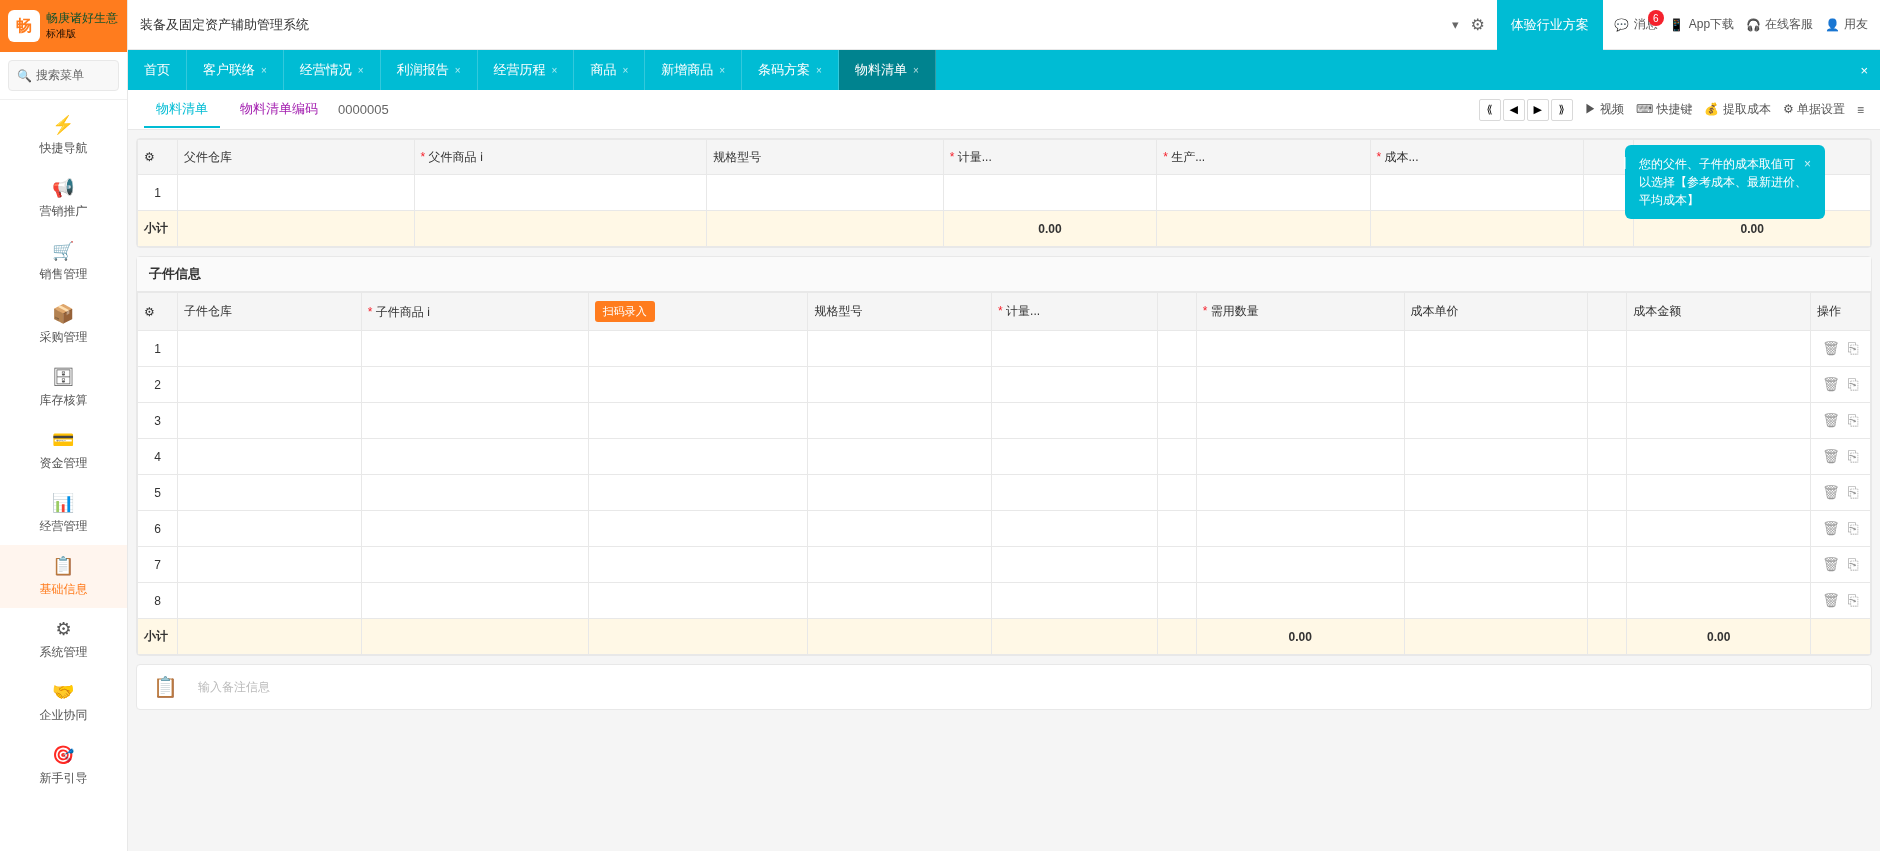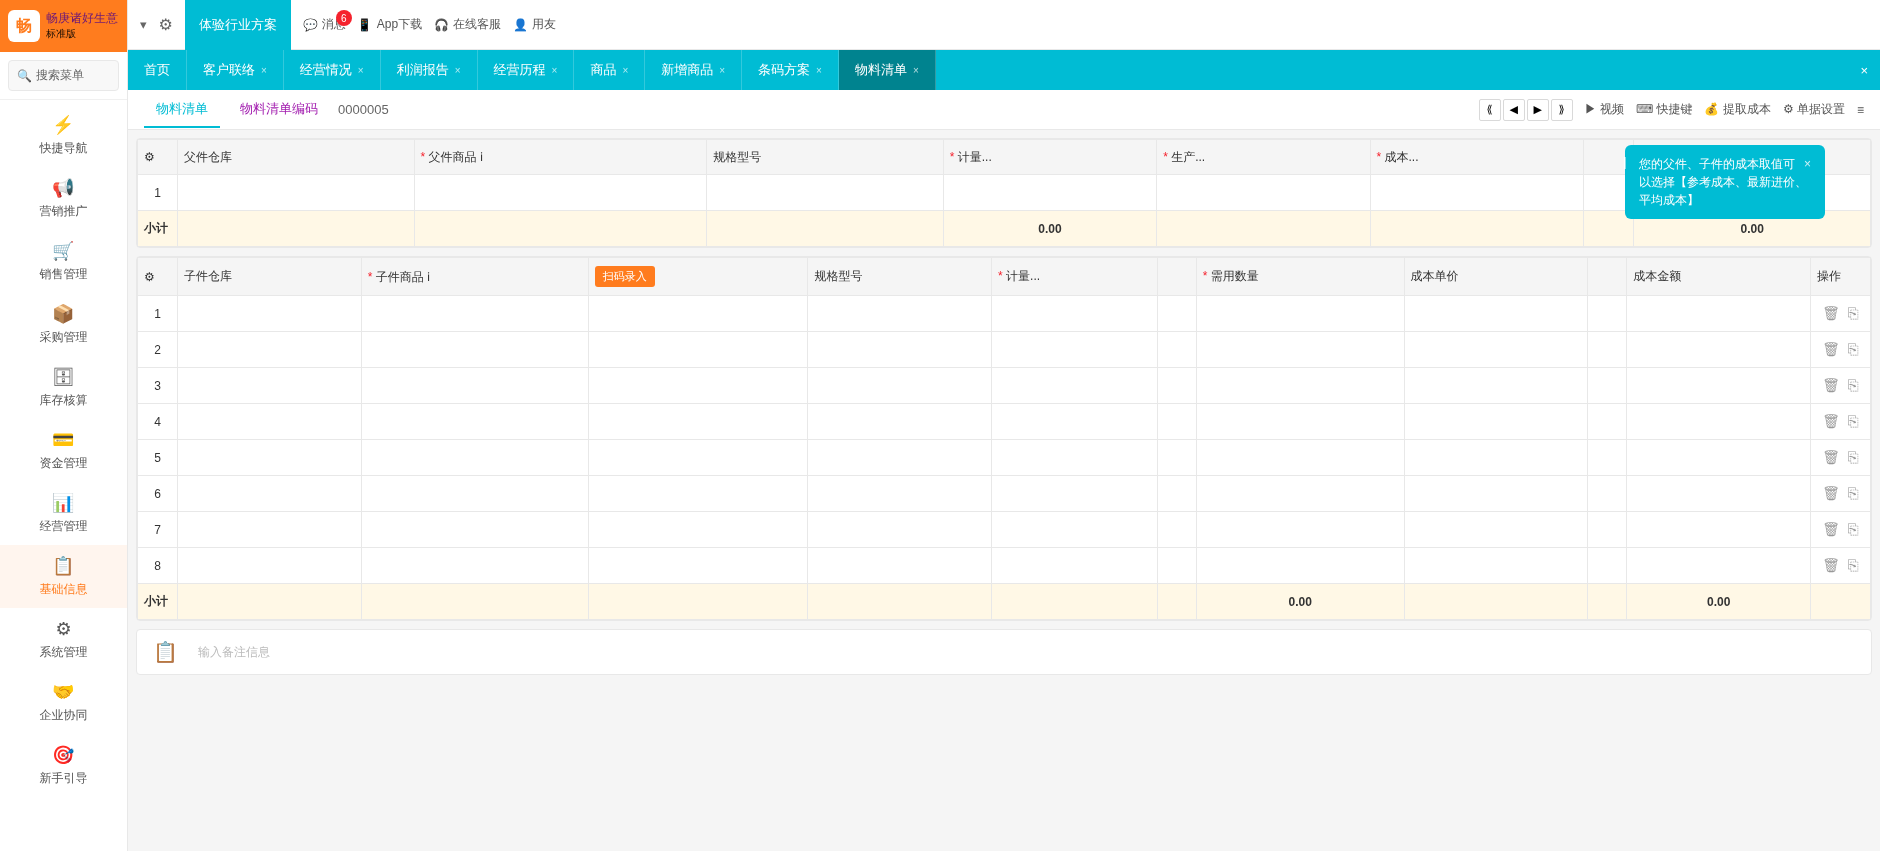--- a/index.html
+++ b/index.html
@@ -28,21 +28,21 @@
       background: #fff;
       border-radius: 6px;
       display: flex;
       align-items: center;
       justify-content: center;
       color: #ff7c1e;
       font-size: 16px;
       font-weight: bold;
     }
     .sidebar-logo-text {
-      color: #701a75;
+      color: #14532d;
       font-size: 12px;
       line-height: 1.3;
     }
     .sidebar-logo-sub {
       font-size: 10px;
       opacity: 0.9;
     }
     .sidebar-search {
       padding: 8px;
       border-bottom: 1px solid #f0f0f0;
@@ -391,20 +391,21 @@
     <div class="nav-item">
       <span class="nav-icon">🎯</span>
       <span>新手引导</span>
     </div>
   </nav>
 </div>
 
 <div class="main">
 
   <div class="topbar">
+    <span class="system-title">装备及固定资产辅助管理系统</span>
     <span style="cursor:pointer;color:#666;">▾</span>
     <span class="gear-icon">⚙</span>
     <button class="trial-btn">体验行业方案</button>
     <div class="topbar-icon-btn" style="position:relative;">
       <span>💬</span>
       <span>消息</span>
       <span class="badge">6</span>
     </div>
     <div class="topbar-icon-btn">
       <span>📱</span>
@@ -527,20 +528,21 @@
             <td></td>
             <td></td>
             <td></td>
             <td class="text-right">0.00</td>
           </tr>
         </tbody>
       </table>
     </div>
 
     <div class="section">
+      <div class="section-title">子件信息</div>
       <table class="data-table">
         <thead>
           <tr>
             <th class="th-setting">⚙</th>
             <th>子件仓库</th>
             <th><span class="required">*</span> 子件商品 ℹ</th>
             <th><button class="scan-btn">扫码录入</button></th>
             <th>规格型号</th>
             <th><span class="required">*</span> 计量...</th>
             <th></th>

